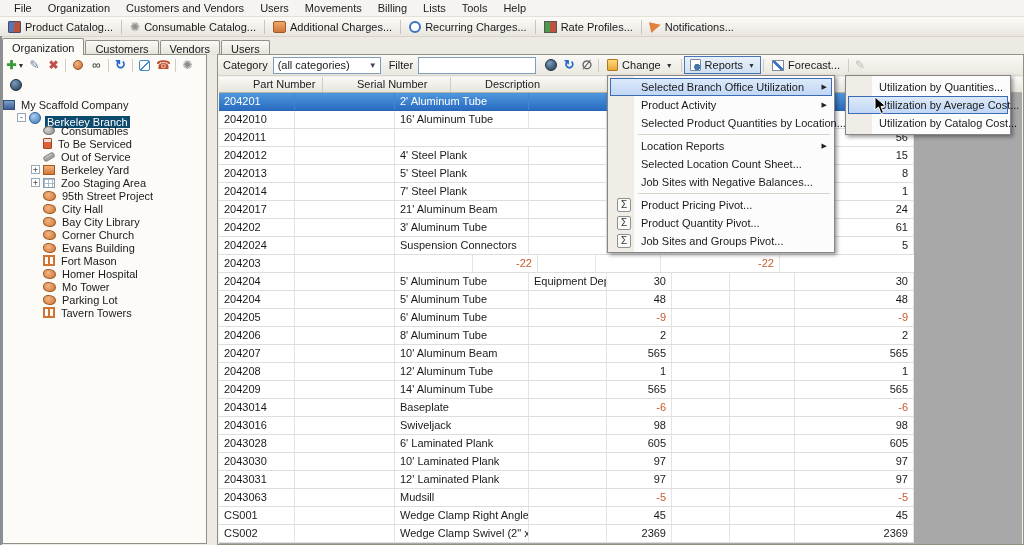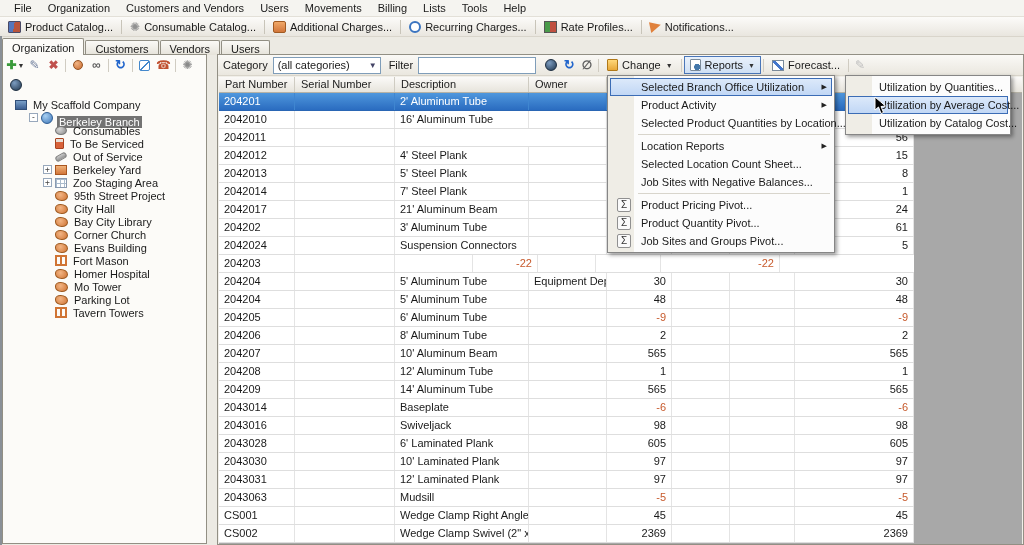--- a/index.html
+++ b/index.html
@@ -48,28 +48,28 @@
   .gl-refresh{color:#2266cc;font-weight:bold;font-size:13px;}
   .gl-phone{color:#c05030;}
   .gl-gear{color:#8a8a8a;}
   .gl-binoculars{color:#606060;font-weight:bold;}
   .drop-arrow{font-size:7px;color:#333;margin-left:1px;}
   .sh-person{width:10px;height:10px;border-radius:50%;background:radial-gradient(circle at 35% 30%,#f2b584,#c86a30);border:1px solid #96511e;}
   .sh-note{width:11px;height:11px;background:#fff;border:1px solid #4488cc;border-radius:2px;
            background-image:linear-gradient(135deg,transparent 45%,#4488cc 45% 58%,transparent 58%);}
   .sh-globe{width:12px;height:12px;border-radius:50%;background:radial-gradient(circle at 35% 30%,#7c9cc0,#22384f);border:1px solid #1b2c3f;}
 
-  .tree{padding:3px 0 0 12px;overflow:hidden;}
+  .tree{padding:3px 0 0 0;overflow:hidden;}
   .titem{display:flex;align-items:center;height:13px;white-space:nowrap;cursor:default;}
   .texp{width:9px;height:9px;border:1px solid #98a8bc;background:#fff;font-size:8px;line-height:7px;
         text-align:center;color:#444;margin-right:3px;flex:none;font-family:"DejaVu Sans Mono",monospace;}
   .tspace{width:12px;flex:none;}
   .ticon{margin-right:4px;flex:none;display:inline-block;}
   .tlabel{padding:0 2px;}
-  .tlabel.sel{background:#737373;color:#fff;margin-top:8px;}
+  .tlabel.sel{background:#0c4a6e;color:#fff;margin-top:8px;}
   .ic-company{width:12px;height:10px;background:linear-gradient(#7aa0c8,#3c5f92);border:1px solid #324f78;}
   .ic-branch{width:12px;height:12px;border-radius:50%;background:radial-gradient(circle at 35% 30%,#a8d0f2,#3f77b8);border:1px solid #2c5c94;}
   .ic-consumables{width:12px;height:9px;border-radius:50%;background:radial-gradient(circle at 35% 30%,#d8d8d8,#8a8a8a);border:1px solid #787878;}
   .ic-service{width:9px;height:11px;background:linear-gradient(#e8e0d8 30%,#d8623a 30%);border:1px solid #a8431f;border-radius:1px;}
   .ic-outofservice{width:12px;height:6px;background:linear-gradient(#c8c8c8,#929292);border:1px solid #7a7a7a;border-radius:3px;transform:rotate(-30deg);}
   .ic-yard{width:12px;height:10px;background:linear-gradient(#f0b27a,#d2763a);border:1px solid #a85620;}
   .ic-staging{width:12px;height:10px;background:#fff;border:1px solid #8a9ab0;
       background-image:linear-gradient(#aabbcc 1px,transparent 1px),linear-gradient(90deg,#aabbcc 1px,transparent 1px);background-size:4px 4px;}
   .ic-jobsite{width:13px;height:10px;background:radial-gradient(circle at 40% 35%,#f2b584,#d07434);border:1px solid #9e5a20;border-radius:40% 55% 45% 50%;}
   .ic-scaffold{width:12px;height:11px;border-top:2px solid #d07434;border-bottom:2px solid #d07434;
@@ -92,21 +92,21 @@
   .cmdbtn.pressed{border-color:#4a76b8;background:linear-gradient(#e9f1fb,#cfe0f4);}
   .cic-change{width:11px;height:12px;background:linear-gradient(#ffd87a,#e8a838);border:1px solid #b07818;border-radius:1px;}
   .cic-reports{width:11px;height:12px;background:radial-gradient(circle at 68% 70%,#4477aa 32%,#fff 33%);border:1px solid #7a8a9a;border-radius:1px;}
   .cic-forecast{width:12px;height:11px;background:#fff;border:1px solid #7a8a9a;
       background-image:linear-gradient(45deg,transparent 42%,#4477cc 42% 58%,transparent 58%);}
   .gl-disabled{color:#bcbcbc;font-size:12px;}
 
   
   .grid{position:absolute;top:22px;left:1px;right:1px;bottom:0;background:#a8a8a8;overflow:hidden;}
   .ghead{display:flex;height:16px;background:linear-gradient(#fbfaf8,#e7e4dc);border-bottom:1px solid #b5b2a6;}
-  .gh{border-right:1px solid #cfccc2;padding:1px 0 4px 6px;color:#222;overflow:hidden;white-space:nowrap;flex:none;cursor:default;}
+  .gh{border-right:1px solid #cfccc2;padding:1px 0 4px 6px;color:#222;overflow:hidden;white-space:nowrap;flex:none;cursor:default;margin-left:28px;}
   .gh.fill{flex:1;border-right:none;}
   .grow{display:flex;height:18px;background:#fff;border-bottom:1px solid #dedede;width:695px;cursor:default;}
   .gc{border-right:1px solid #e4e4e4;padding:0 5px;line-height:17px;overflow:hidden;white-space:nowrap;flex:none;}
   .gc.num{text-align:right;}
   .gc.neg{color:#c75a2c;}
   .grow.sel{background:linear-gradient(#4f97dd,#2a6cc0);color:#fff;border-bottom-color:#2a66b4;}
   .grow.sel .gc{border-right-color:#3f86d0;color:#fff;}
 
   
   .popup{position:absolute;border:1px solid #868686;box-shadow:2px 2px 4px rgba(0,0,0,.4);

